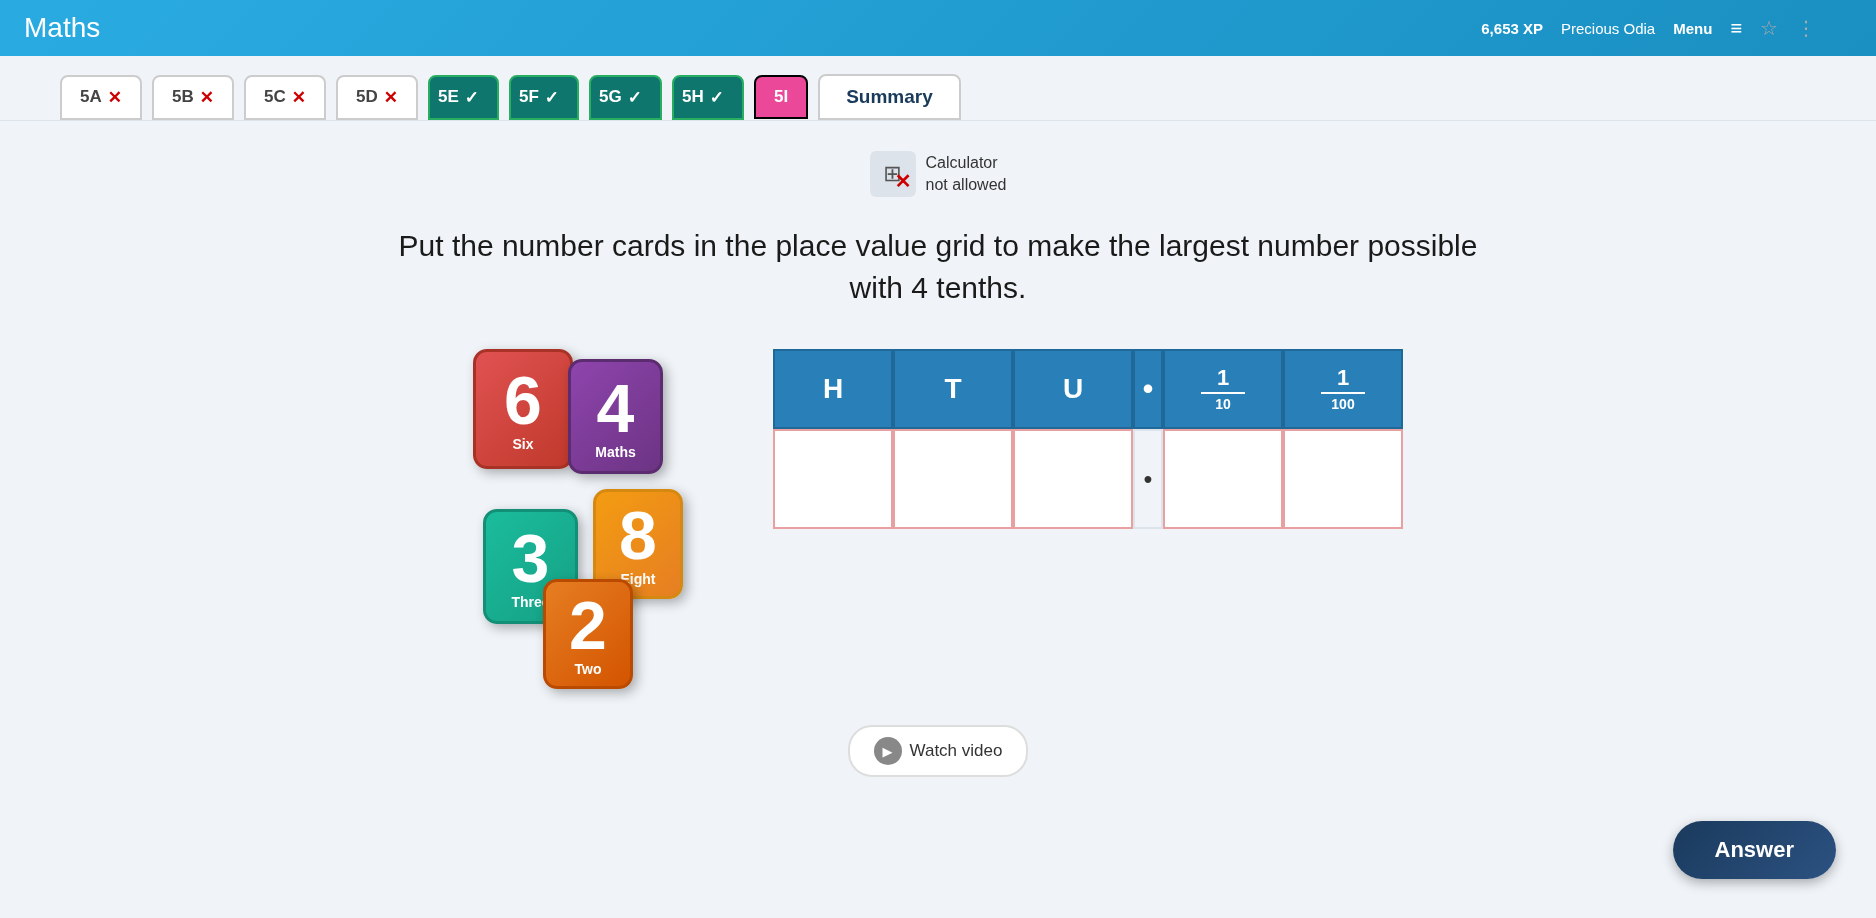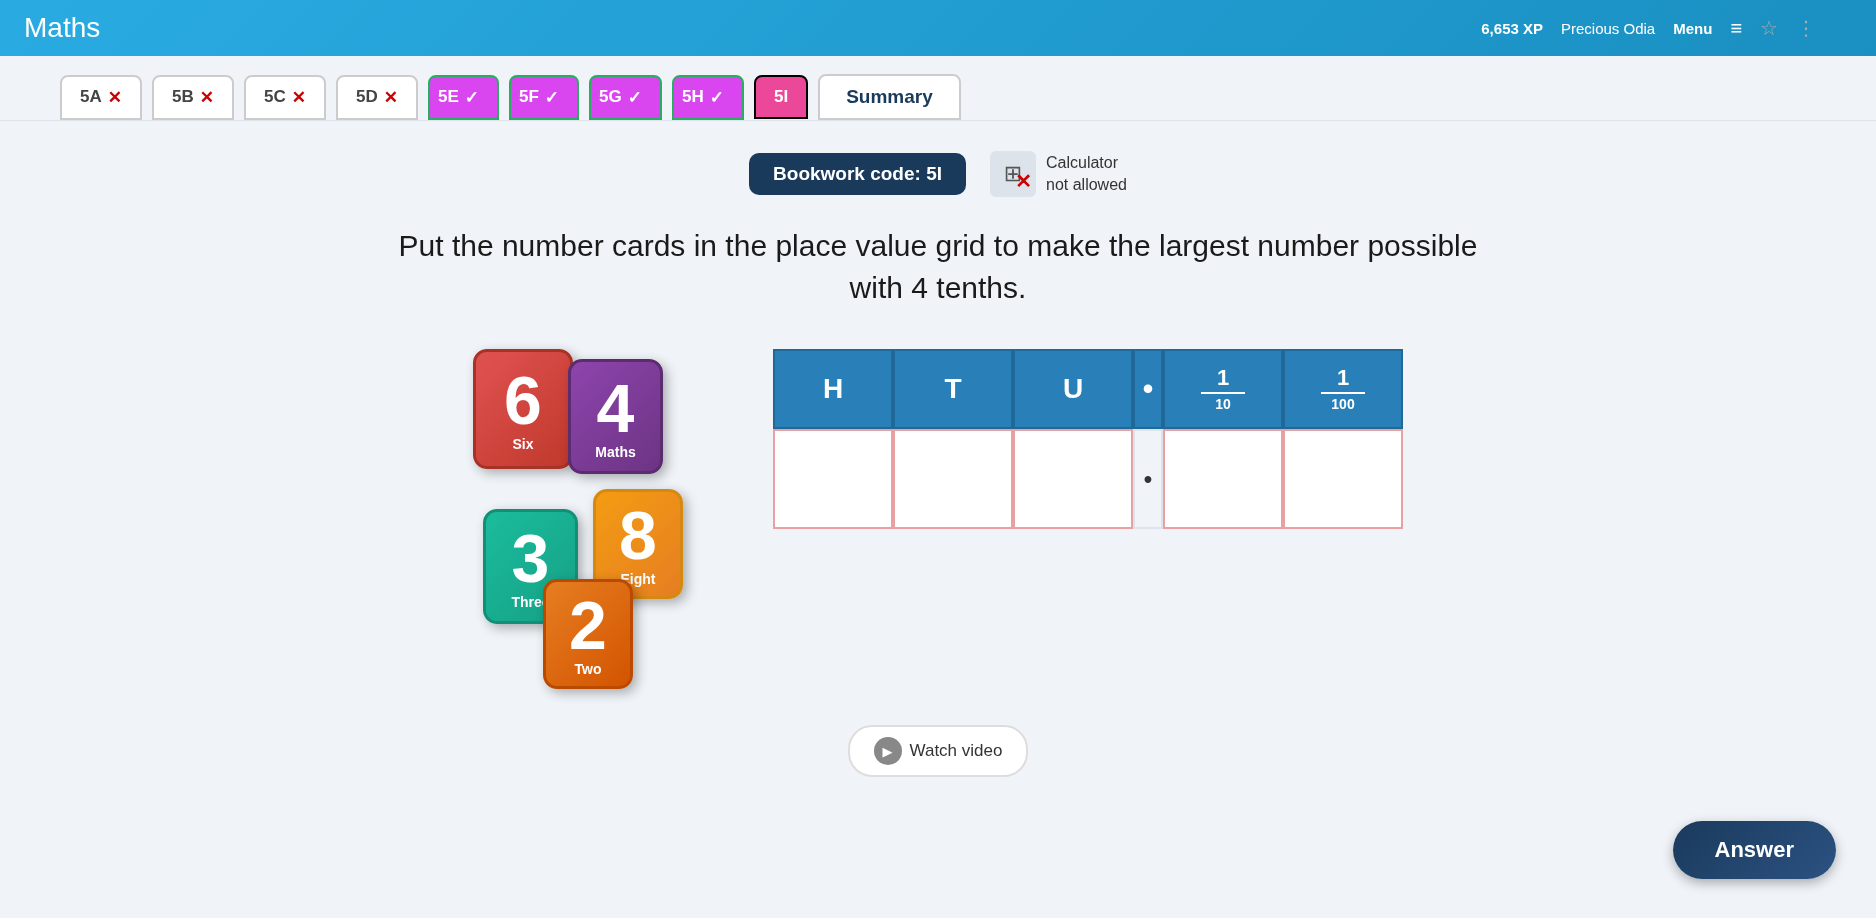--- a/index.html
+++ b/index.html
@@ -76,21 +76,21 @@
     .nav-tab-inactive {
       background: white;
       color: #444;
       border: 2px solid #ccc;
     }
     .nav-tab-inactive .cross {
       color: #cc0000;
       font-weight: 900;
     }
     .nav-tab-green {
-      background: #d946ef;
+      background: #0f766e;
       color: white;
       border: 2px solid #27ae60;
       padding-left: 8px;
     }
     .nav-tab-green .check {
       color: white;
       font-weight: 900;
     }
     .nav-tab-active-dark {
       background: #ec4899;
@@ -433,21 +433,20 @@
   </div>
 
   <div class="nav-tab nav-tab-summary">
     <span>Summary</span>
   </div>
 </div>
 
 <div class="main-content">
 
   <div class="bookwork-row">
-    <div class="bookwork-badge">Bookwork code: 5I</div>
     <div class="calculator-info">
       <div class="calc-icon">
         <span>⊞</span>
         <span class="calc-x">✕</span>
       </div>
       <div class="calc-text">
         <div>Calculator</div>
         <div>not allowed</div>
       </div>
     </div>

